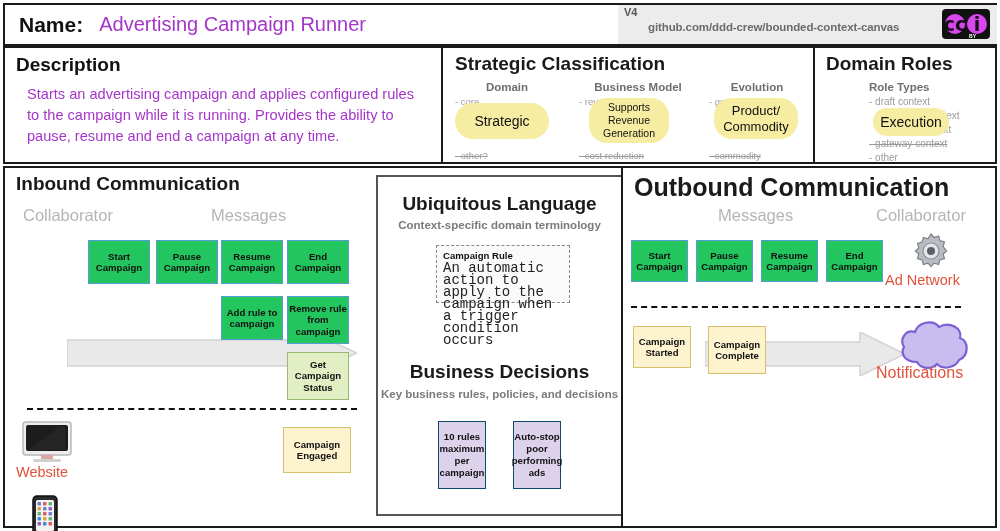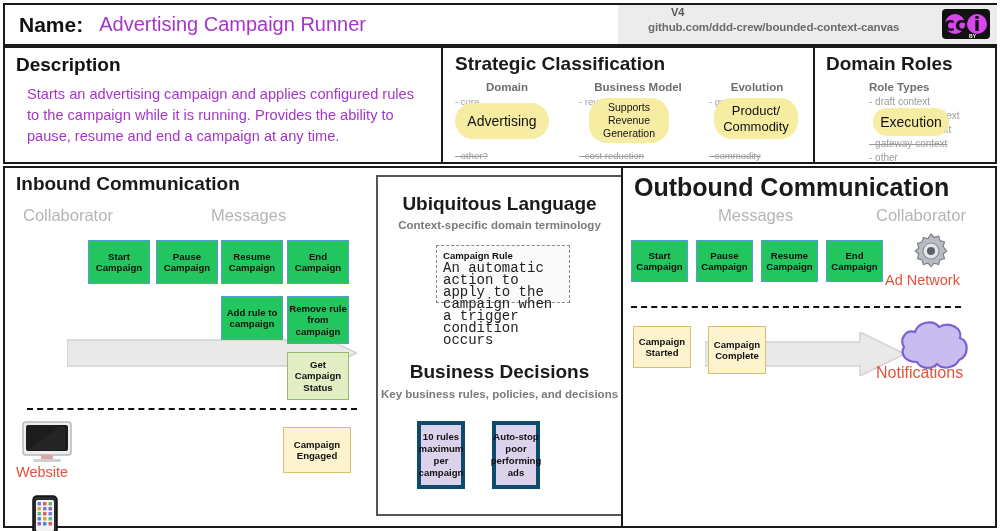--- a/index.html
+++ b/index.html
@@ -7,21 +7,21 @@
   .canvas{position:relative;width:1000px;height:531px;}
 
   .box{position:absolute;border:2px solid #1a1a1a;background:#fff;box-sizing:border-box;}
 
   
   #header{left:3px;top:3px;width:994px;height:43px;}
   #name-row{position:absolute;left:0;top:0;width:612px;height:39px;display:flex;align-items:center;padding-left:14px;box-sizing:border-box;}
   #name-label{font-size:21px;font-weight:bold;color:#111;}
   #name-value{font-size:20px;color:#a535c9;margin-left:16px;}
   #meta-block{position:absolute;left:613px;top:0px;width:379px;height:39px;background:#ececec;box-sizing:border-box;}
-  #version{position:absolute;left:6px;top:1px;font-size:11px;font-weight:bold;color:#555;margin-left:47px;}
+  #version{position:absolute;left:6px;top:1px;font-size:11px;font-weight:bold;color:#555;}
   #repo-url{position:absolute;left:30px;top:16px;font-size:11.5px;font-weight:bold;color:#6b6b6b;letter-spacing:-.1px;}
   #cc-badge{position:absolute;right:7px;top:4px;width:48px;height:30px;background:#111;border-radius:4px;display:flex;align-items:center;justify-content:center;gap:2px;}
   .cc-circle{width:20px;height:20px;border-radius:50%;background:#d946ef;color:#111;font-size:19px;font-weight:bold;display:flex;align-items:center;justify-content:center;font-family:"DejaVu Sans",sans-serif;}
   #cc-by-text{position:absolute;bottom:0px;right:14px;font-size:5px;color:#fff;font-weight:bold;}
 
   
   #description{left:3px;top:46px;width:440px;height:118px;}
   #strategic{left:441px;top:46px;width:374px;height:118px;}
   #roles{left:813px;top:46px;width:184px;height:118px;}
 
@@ -65,23 +65,23 @@
 
   
   #ul-title{position:absolute;left:0;top:16px;width:100%;text-align:center;font-size:19px;font-weight:bold;}
   #ul-sub{position:absolute;left:0;top:42px;width:100%;text-align:center;font-size:11.5px;font-weight:bold;color:#7a7a7a;}
   #ul-card{position:absolute;left:58px;top:68px;width:134px;height:58px;border:1px dashed #888;background:#fafafa;box-sizing:border-box;padding:4px 6px;}
   #ul-card-title{font-size:9.6px;font-weight:bold;color:#111;}
   #ul-card-body{font-size:14px;color:#222;line-height:12px;margin-top:1px;font-family:Liberation Mono, monospace;}
 
   #bd-title{position:absolute;left:0;top:184px;width:100%;text-align:center;font-size:19px;font-weight:bold;}
   #bd-sub{position:absolute;left:0;top:211px;width:100%;text-align:center;font-size:11.5px;font-weight:bold;color:#7a7a7a;}
-  .decision{position:absolute;background:#ddd2ec;border:4px solid #0c4a6e;box-sizing:border-box;
+  .decision{position:absolute;background:#ddd2ec;border:1px solid #0c4a6e;box-sizing:border-box;
             display:flex;align-items:center;justify-content:center;text-align:center;
-            font-size:9.6px;font-weight:bold;line-height:12px;color:#111;}
+            font-size:9.6px;font-weight:bold;line-height:12px;color:#111;margin-left:21px;}
 </style>
 </head>
 <body>
 
 <div class="canvas">
 
   <div class="box" id="header">
     <div id="name-row">
       <span id="name-label">Name:</span>
       <span id="name-value">Advertising Campaign Runner</span>
@@ -104,21 +104,21 @@
 
   <div class="box" id="strategic">
     <div id="strat-title">Strategic Classification</div>
 
     <div class="strat-col" style="left:8px;width:112px;">
       <div class="strat-col-head">Domain</div>
       <div class="ghost">- core</div>
       <div style="height:42px;"></div>
       <div class="ghost strike">- other?</div>
     </div>
-    <div class="sticky" style="left:12px;top:55px;width:94px;height:36px;font-size:14px;">Advertising</div>
+    <div class="sticky" style="left:12px;top:55px;width:94px;height:36px;font-size:14px;">Strategic</div>
 
     <div class="strat-col" style="left:132px;width:126px;">
       <div class="strat-col-head">Business Model</div>
       <div class="ghost">- revenue</div>
       <div style="height:42px;"></div>
       <div class="ghost strike">- cost reduction</div>
     </div>
     <div class="sticky" style="left:146px;top:50px;width:80px;height:45px;font-size:10.5px;line-height:13px;">Supports Revenue Generation</div>
 
     <div class="strat-col" style="left:262px;width:104px;">

